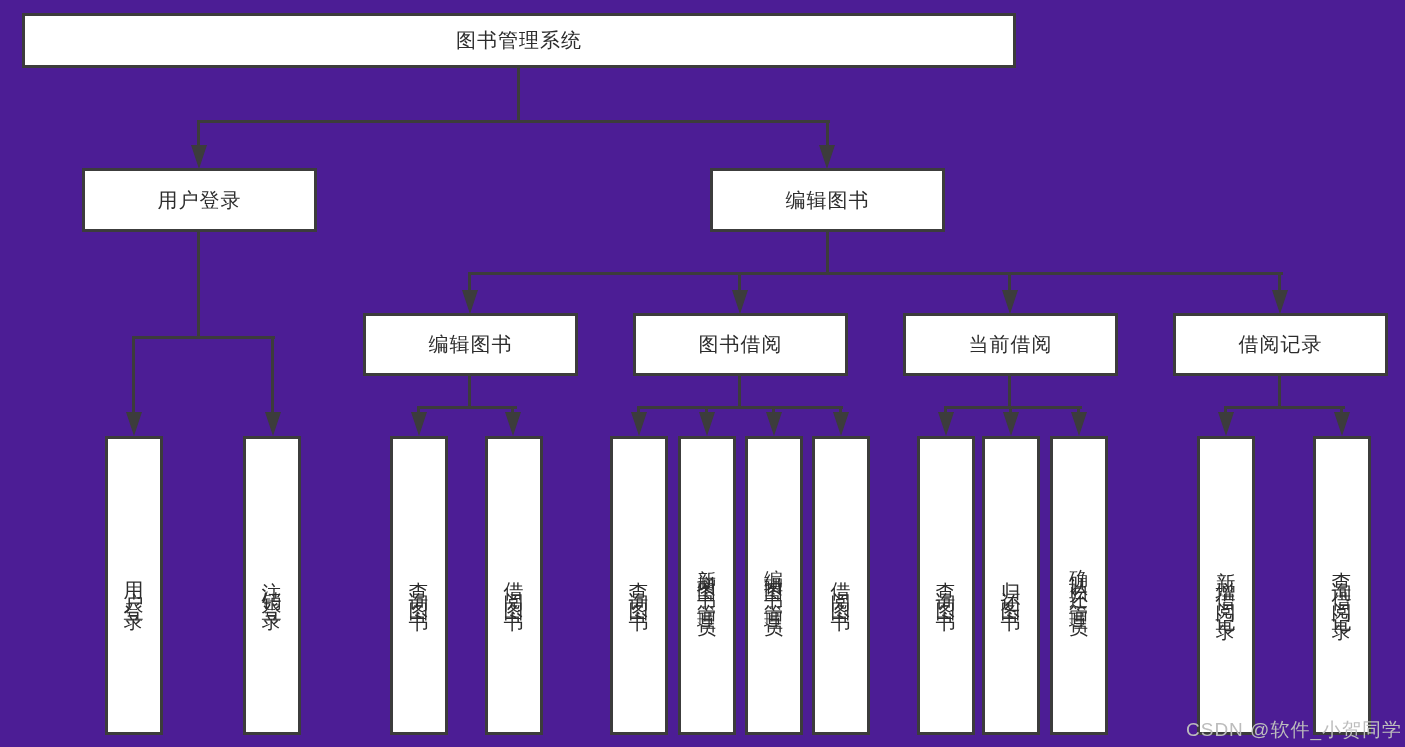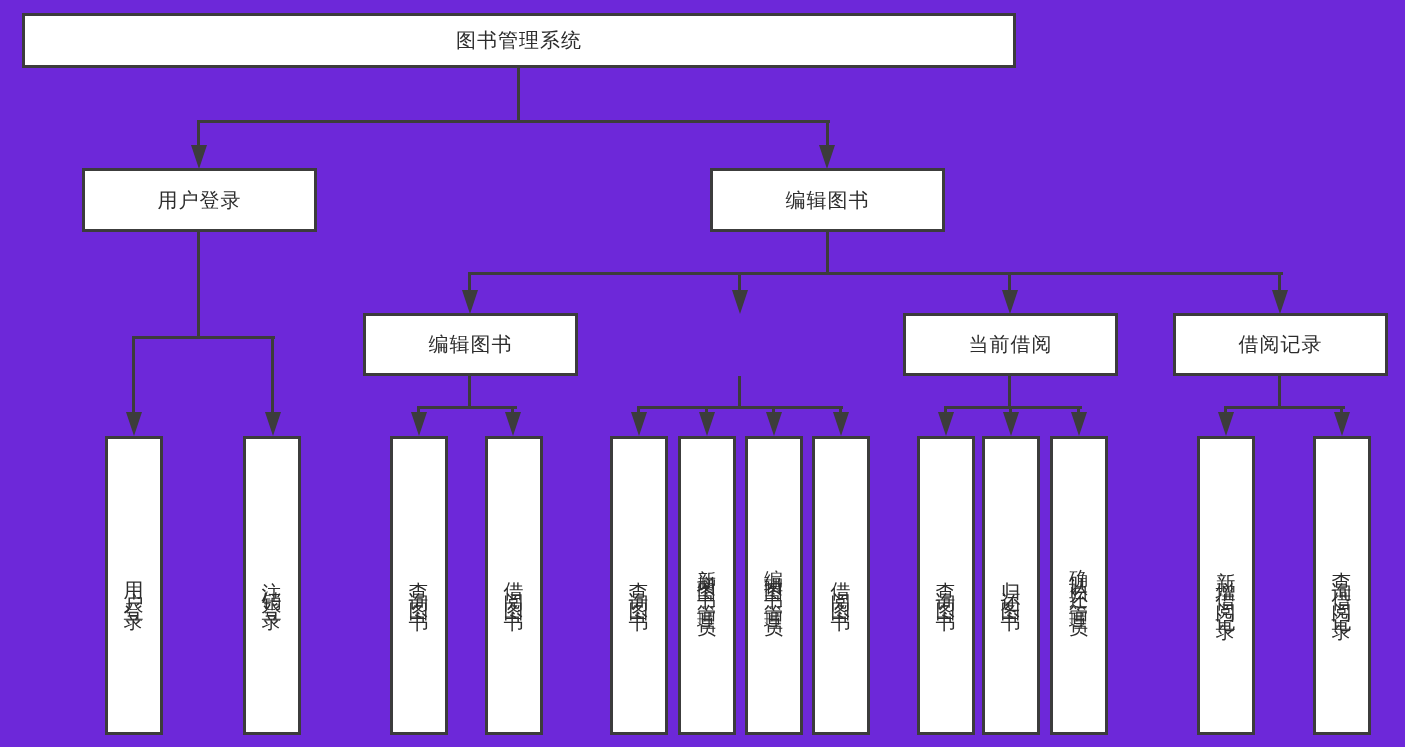--- a/index.html
+++ b/index.html
@@ -1,19 +1,19 @@
 <!DOCTYPE html>
 <html><head>
 <meta charset="utf-8">
 <style>
   html,body{margin:0;padding:0;background:#ffffff;}
   .canvas{
     position:relative;
     width:1405px;height:747px;
-    background:#6d28d9;
+    background:#4c1d95;
     font-family:"Liberation Sans", sans-serif;
     overflow:hidden;
   }
   .node{
     position:absolute;
     box-sizing:border-box;
     border:3px solid #3c3c3c;
     background:#ffffff;
     display:flex;
     align-items:center;
@@ -98,20 +98,23 @@
   <div class="line" style="left:1008px;top:272px;width:3px;height:21px;"></div>
   <div class="line" style="left:1278px;top:272px;width:3px;height:21px;"></div>
   <div class="arrow" style="left:462px;top:290px;"></div>
   <div class="arrow" style="left:732px;top:290px;"></div>
   <div class="arrow" style="left:1002px;top:290px;"></div>
   <div class="arrow" style="left:1272px;top:290px;"></div>
 
   <div class="node" style="left:363px;top:313px;width:215px;height:63px;">
     <span class="label">编辑图书</span>
   </div>
+  <div class="node" style="left:633px;top:313px;width:215px;height:63px;">
+    <span class="label">图书借阅</span>
+  </div>
   <div class="node" style="left:903px;top:313px;width:215px;height:63px;">
     <span class="label">当前借阅</span>
   </div>
   <div class="node" style="left:1173px;top:313px;width:215px;height:63px;justify-content:center;">
     <span class="label">借阅记录</span>
   </div>
 
   <div class="line" style="left:468px;top:376px;width:3px;height:33px;"></div>
   <div class="line" style="left:417px;top:406px;width:100px;height:3px;"></div>
   <div class="line" style="left:417px;top:406px;width:3px;height:9px;"></div>
@@ -183,14 +186,15 @@
     <span class="label tight">确认归还（管理员）</span>
   </div>
 
   <div class="node leaf" style="left:1197px;top:436px;width:58px;height:299px;">
     <span class="label">新增借阅记录</span>
   </div>
   <div class="node leaf" style="left:1313px;top:436px;width:58px;height:299px;">
     <span class="label">查询借阅记录</span>
   </div>
 
+  <div class="watermark">CSDN @软件_小贺同学</div>
 
 </div>
 
 </body></html>

